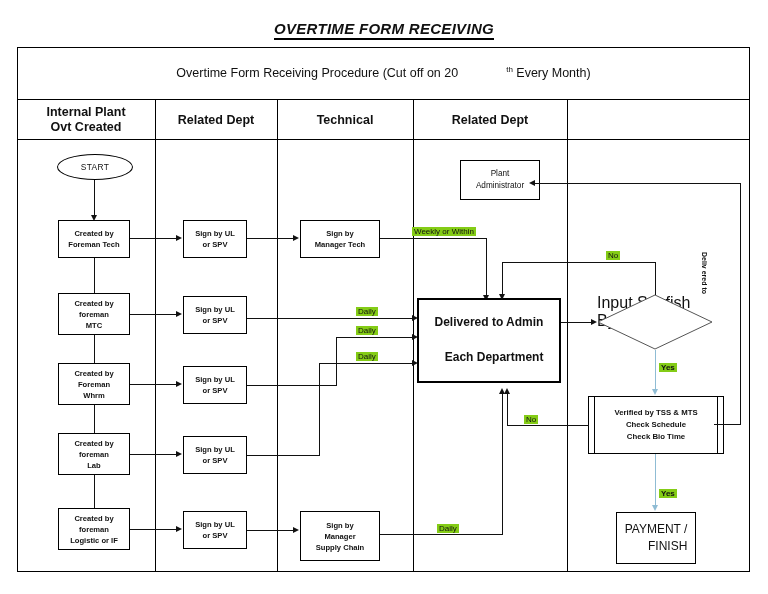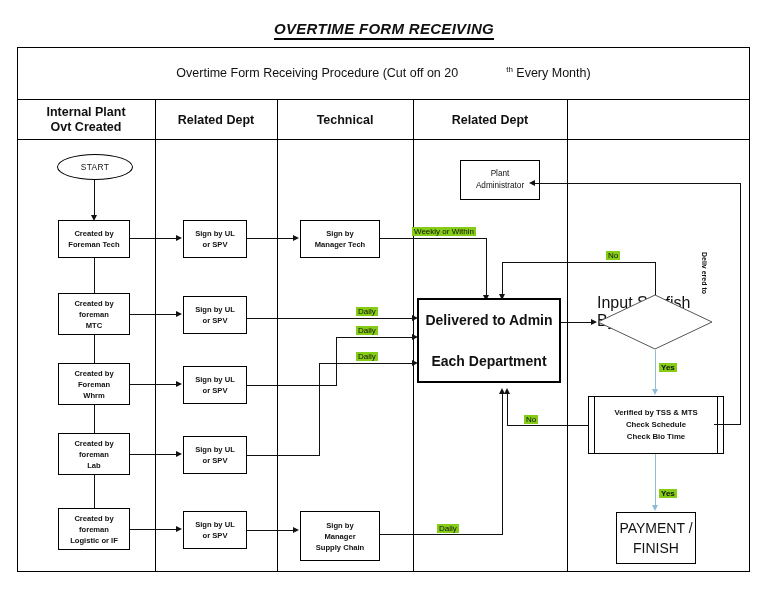--- a/index.html
+++ b/index.html
@@ -35,21 +35,21 @@
   }
   .vline{position:absolute;top:100px;width:0;border-left:1px solid #000;height:472px;}
 
   
   .node{
     position:absolute;box-sizing:border-box;background:#fff;
     display:flex;align-items:center;justify-content:center;text-align:center;
     font-size:7.6px;font-weight:bold;line-height:1.45;color:#111;
     border:1.3px solid #000;
   }
-  .node.n10{font-size:14px;}
+  .node.n10{font-size:12px;text-align:right;}
   .node.n8{font-size:8.2px;}
   .node.thin{border-width:1px;font-weight:normal;}
   .oval{border-radius:50%/50%;font-weight:normal;font-size:8.4px;letter-spacing:.4px;}
   .diamond-wrap{position:absolute;}
   .diamond{position:absolute;inset:0;}
   .predef{position:absolute;box-sizing:border-box;background:#fff;border:1.6px solid #000;}
   .predef::before,.predef::after{
     content:"";position:absolute;top:0;bottom:0;width:0;border-left:1.3px solid #000;
   }
   .predef::before{left:5px;}

